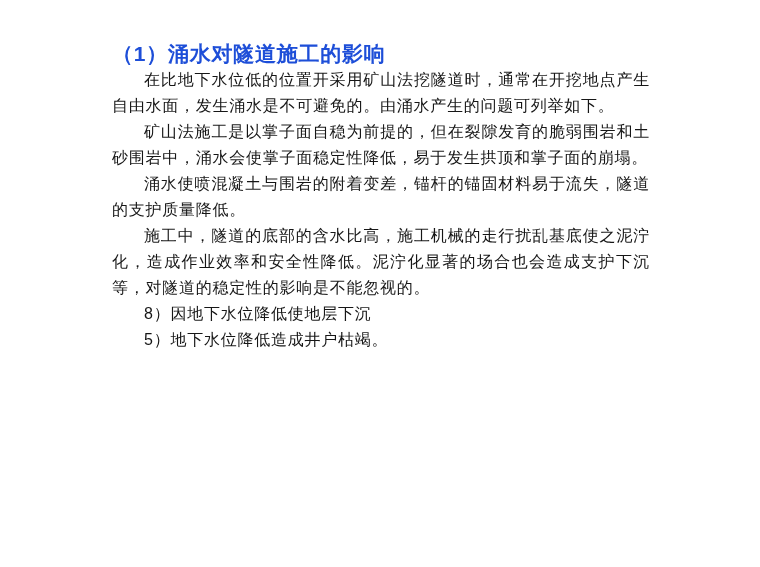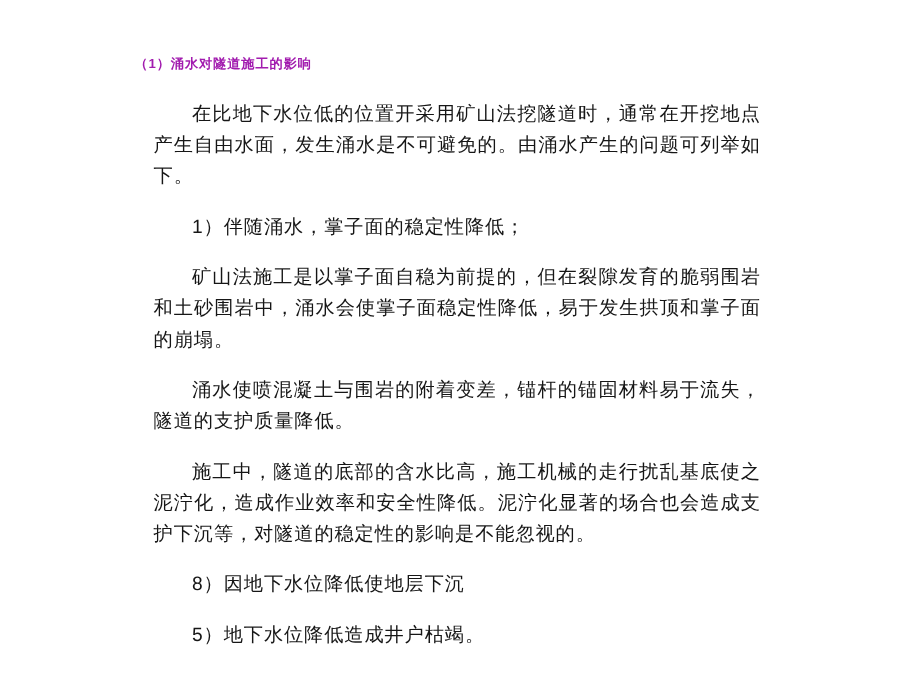--- a/index.html
+++ b/index.html
@@ -24,43 +24,42 @@
     top: 41px;
     width: 538px;
     color: #161616;
     font-family: "Liberation Sans", "DejaVu Sans", sans-serif;
     font-size: 16px;
     line-height: 26px;
     letter-spacing: 0.75px;
   }
   .doc-heading {
     margin: 0;
-    font-size: 11px;
+    font-size: 21px;
     font-weight: bold;
     line-height: 26px;
-    color: #a21caf;
+    color: #1d4ed8;
   }
   .para {
-    margin: 16px;
+    margin: 0;
     text-indent: 2em;
     text-align: justify;
     text-justify: inter-ideograph;
   }
 </style>
 </head>
 <body>
 
 <div class="doc-page">
   <div class="doc-content">
 
     <h1 class="doc-heading">（1）涌水对隧道施工的影响</h1>
 
     <p class="para">在比地下水位低的位置开采用矿山法挖隧道时，通常在开挖地点产生自由水面，发生涌水是不可避免的。由涌水产生的问题可列举如下。</p>
 
-    <p class="para">1）伴随涌水，掌子面的稳定性降低；</p>
 
     <p class="para">矿山法施工是以掌子面自稳为前提的，但在裂隙发育的脆弱围岩和土砂围岩中，涌水会使掌子面稳定性降低，易于发生拱顶和掌子面的崩塌。</p>
 
 
     <p class="para">涌水使喷混凝土与围岩的附着变差，锚杆的锚固材料易于流失，隧道的支护质量降低。</p>
 
 
     <p class="para">施工中，隧道的底部的含水比高，施工机械的走行扰乱基底使之泥泞化，造成作业效率和安全性降低。泥泞化显著的场合也会造成支护下沉等，对隧道的稳定性的影响是不能忽视的。</p>
 
     <p class="para">8）因地下水位降低使地层下沉</p>

